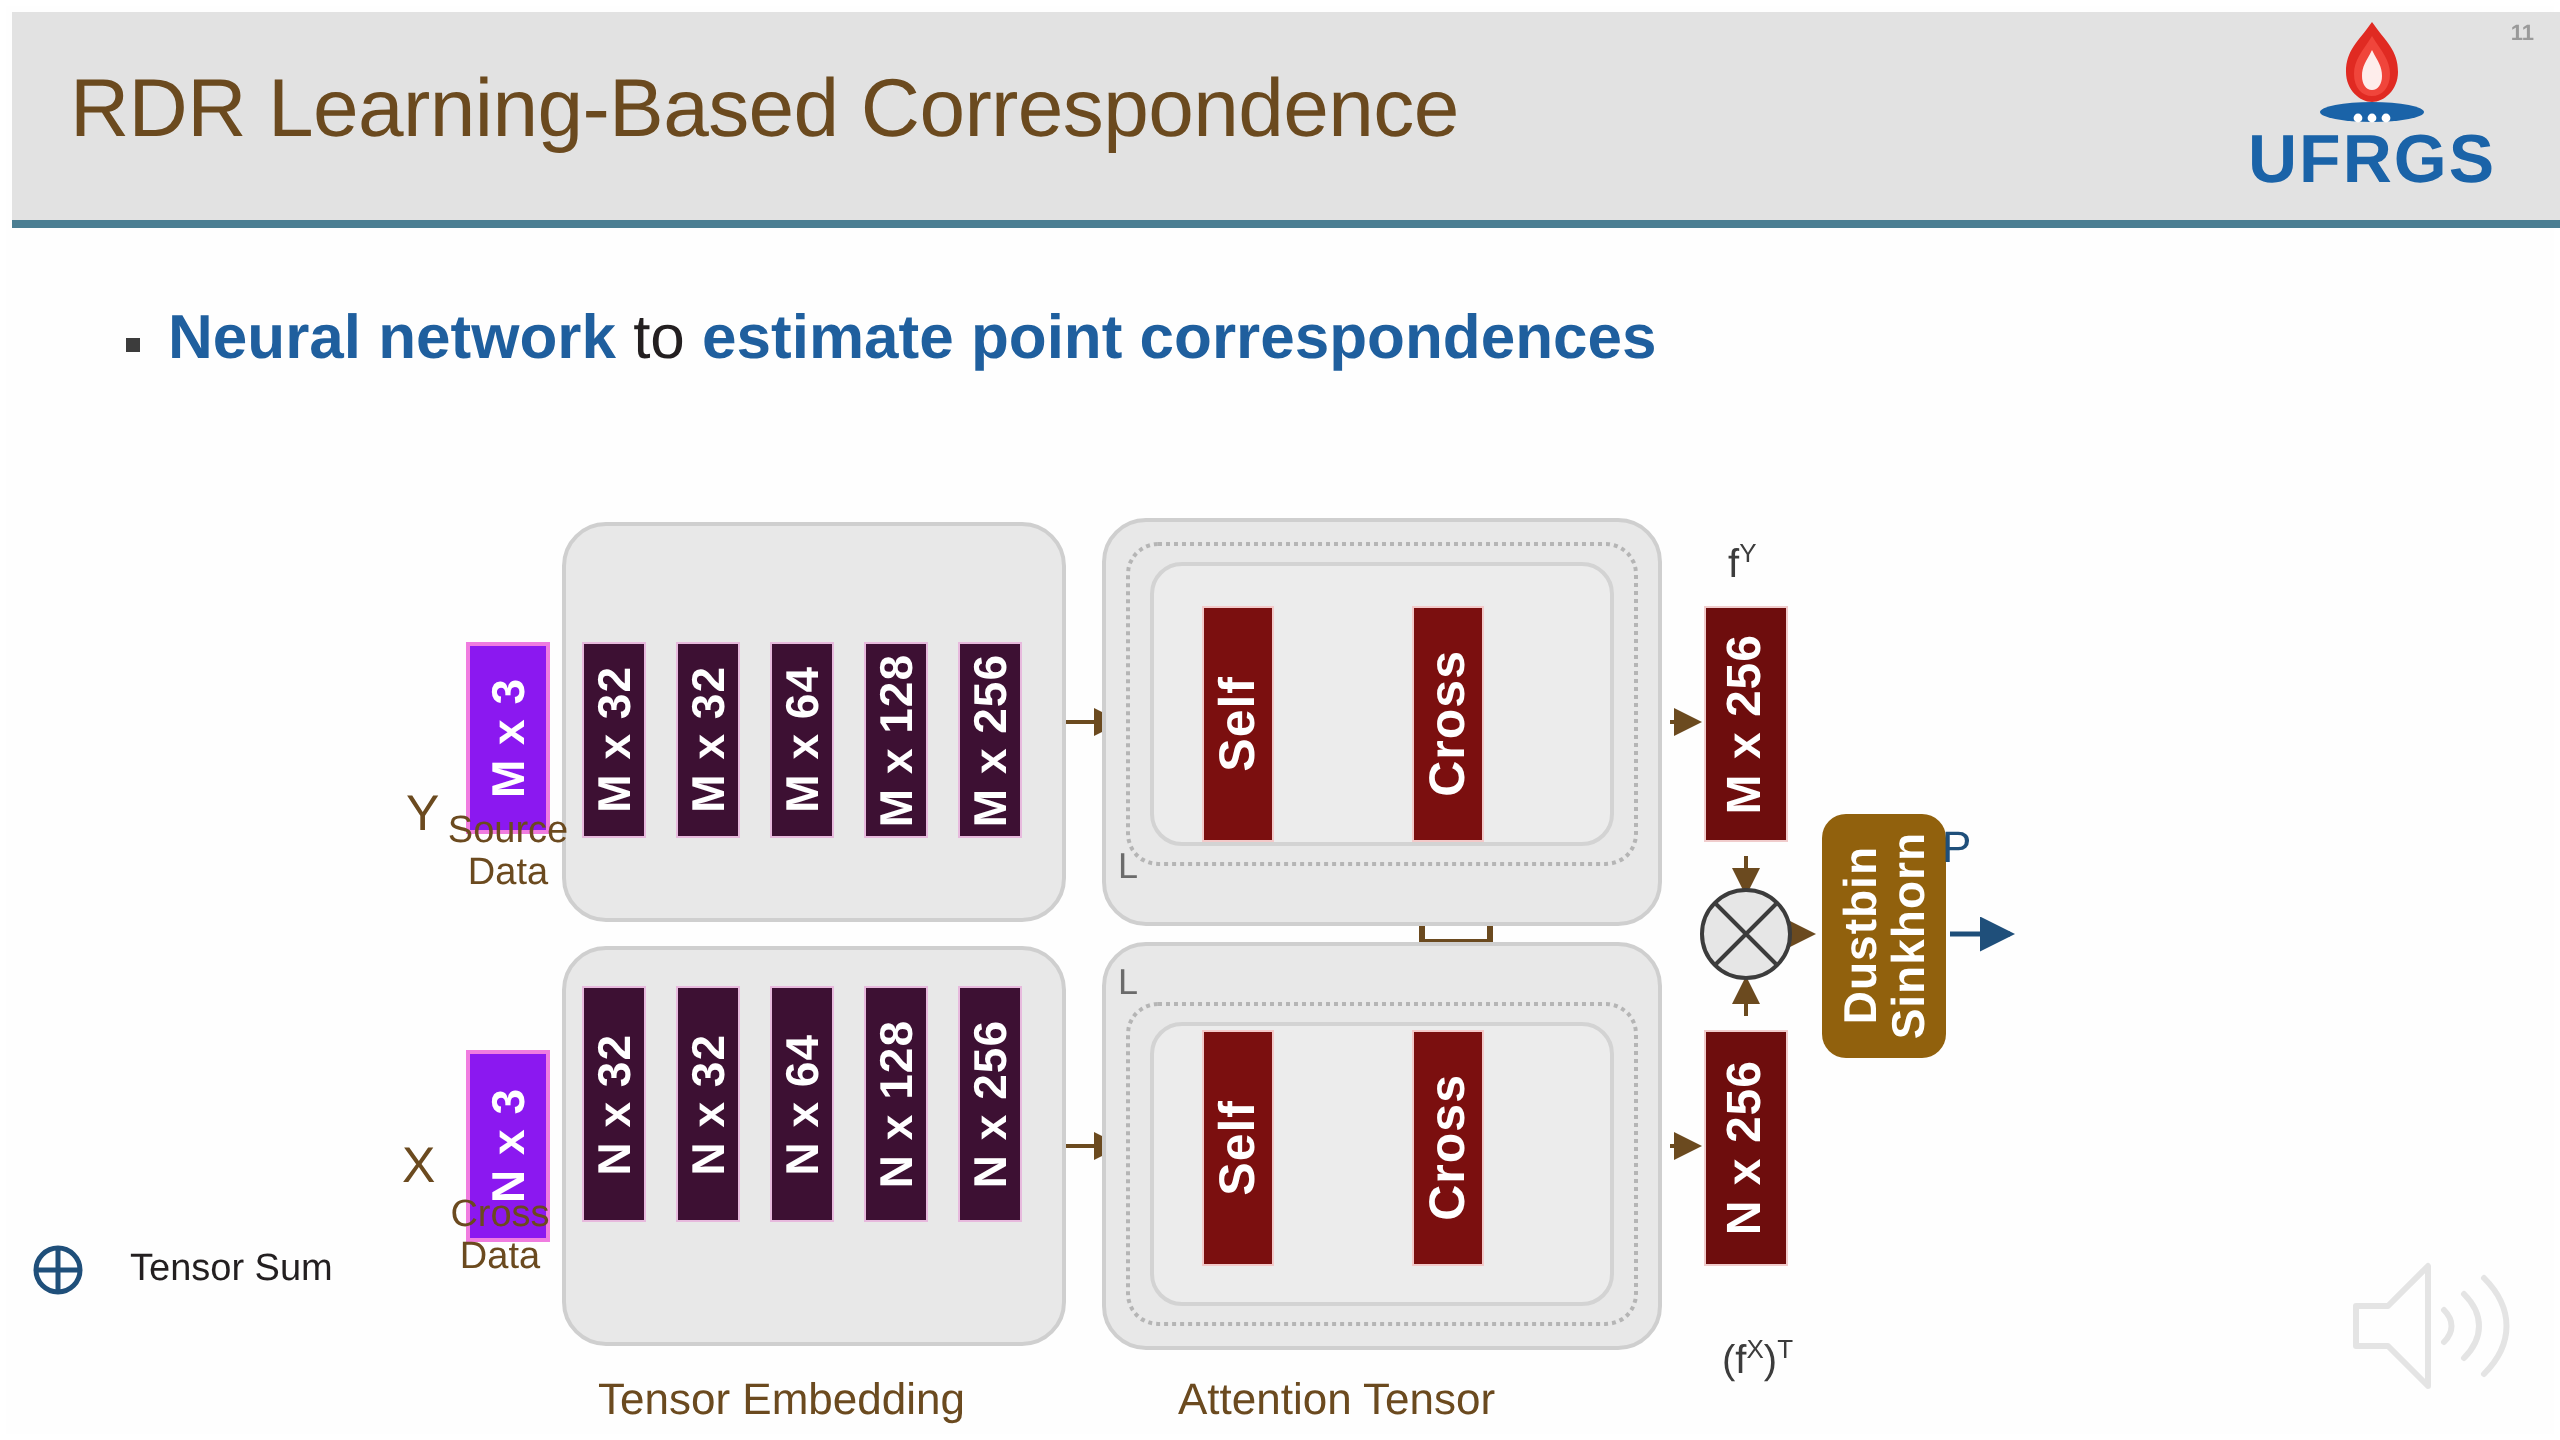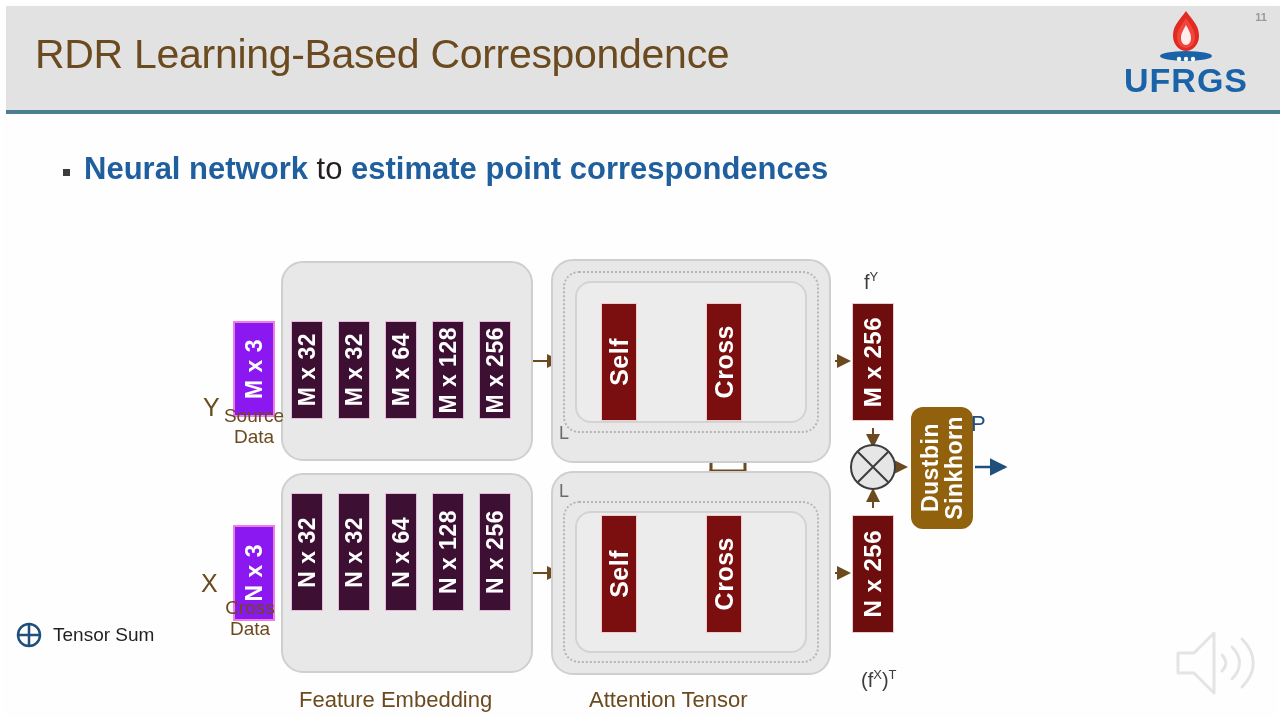--- a/index.html
+++ b/index.html
@@ -147,21 +147,21 @@
   }
   .lbl-var { position: absolute; color: #6b4a1f; font-size: 25px; }
   .lbl-small-L { position: absolute; color: #6b6b6b; font-size: 18px; }
   .caption { position: absolute; color: #6b4a1f; font-size: 22px; white-space: nowrap; }
   .math-lbl { position: absolute; color: #3c3c3c; font-size: 20px; white-space: nowrap; }
   .math-lbl sup { font-size: 13px; }
   .p-lbl { position: absolute; color: #1f4f7a; font-size: 22px; }
   
   #legend { position: absolute; left: 12px; top: 618px; }
   .legend-row {
-    display: flex; align-items: center; gap: 10px;
+    display: flex; align-items: center; gap: 22px;
     margin-bottom: 18px;
   }
   .legend-text { font-size: 19px; color: #231f20; }
   
   #speaker { position: absolute; left: 1165px; top: 620px; opacity: 0.22; }
   svg { display: block; }
 </style>
 </head>
 <body>
 
@@ -379,21 +379,21 @@
     <div class="math-lbl" style="left:858px; top:664px;">
       <span>(f</span><sup>X</sup><span>)</span><sup>T</sup>
     </div>
 
     <div class="vblock sinkhorn-block" style="left:908px; top:404px; width:62px; height:122px;">
       <span>Dustbin</span>
       <span>Sinkhorn</span>
     </div>
     <div class="p-lbl" style="left:968px; top:408px;">P</div>
 
-    <div class="caption" style="left:296px; top:684px;">Feature Embedding</div>
+    <div class="caption" style="left:296px; top:684px;">Tensor Embedding</div>
     <div class="caption" style="left:586px; top:684px;">Attention Tensor</div>
   </div>
 
   <div id="legend">
     <div class="legend-row">
       <svg width="28" height="28" viewBox="0 0 28 28">
         <circle cx="14" cy="14" r="11" fill="none" stroke="#1f4f7a" stroke-width="2.5"></circle>
         <path d="M3,14 L25,14 M14,3 L14,25" stroke="#1f4f7a" stroke-width="2.5"></path>
       </svg>
       <span class="legend-text">Tensor Sum</span>

